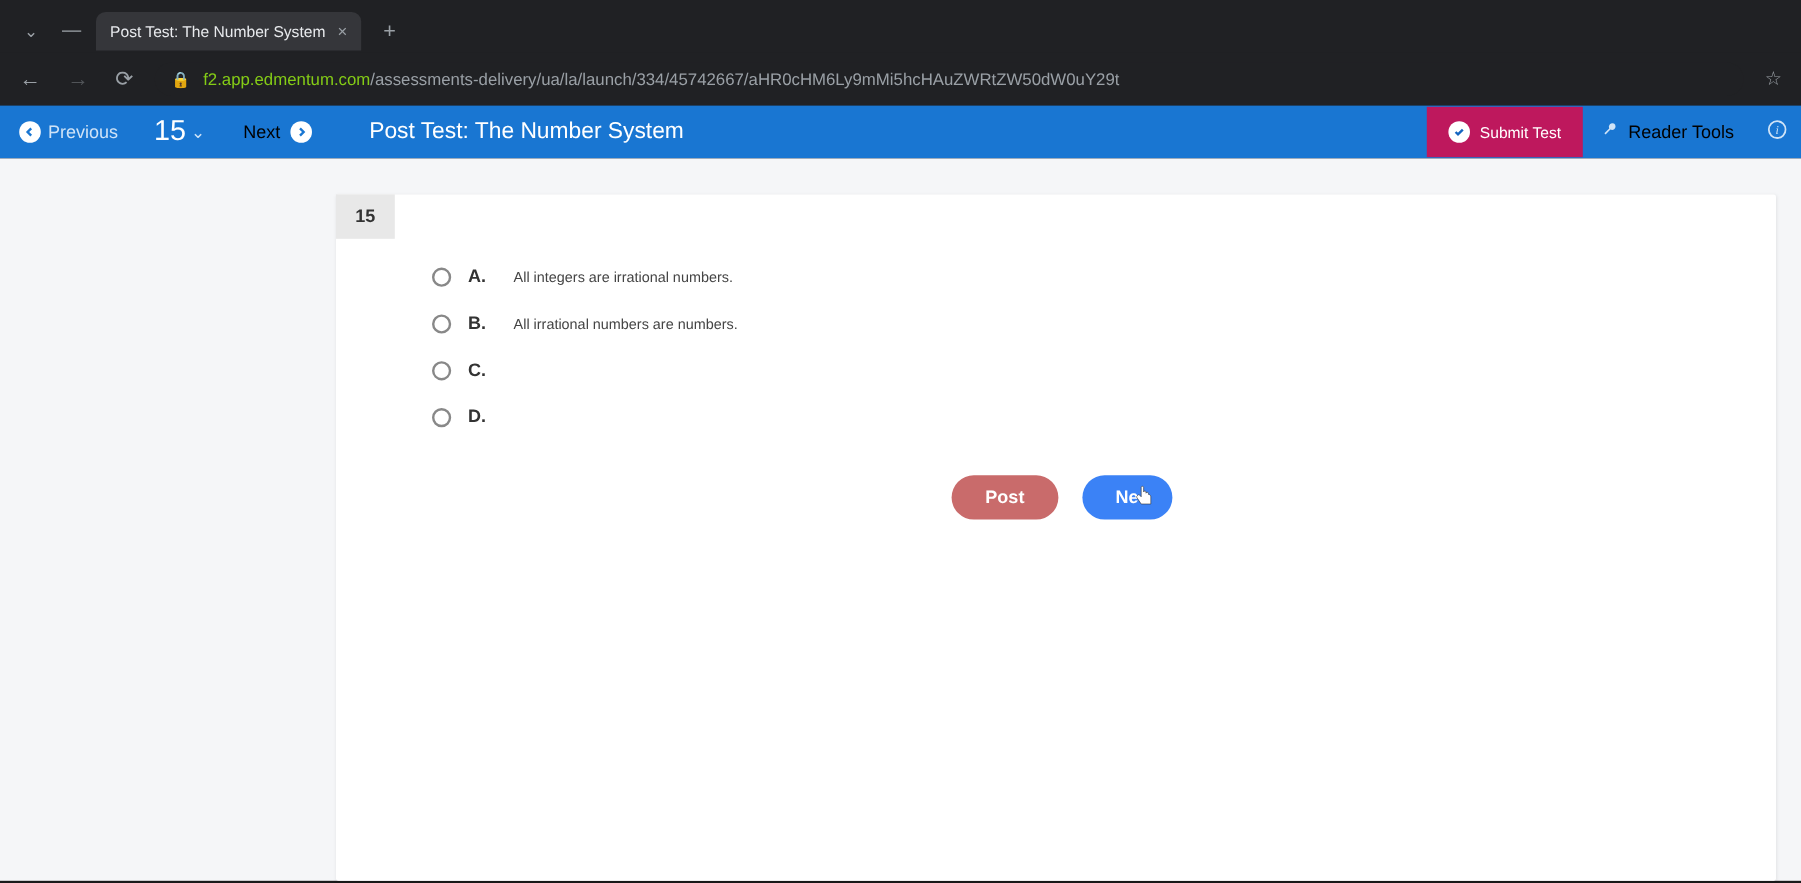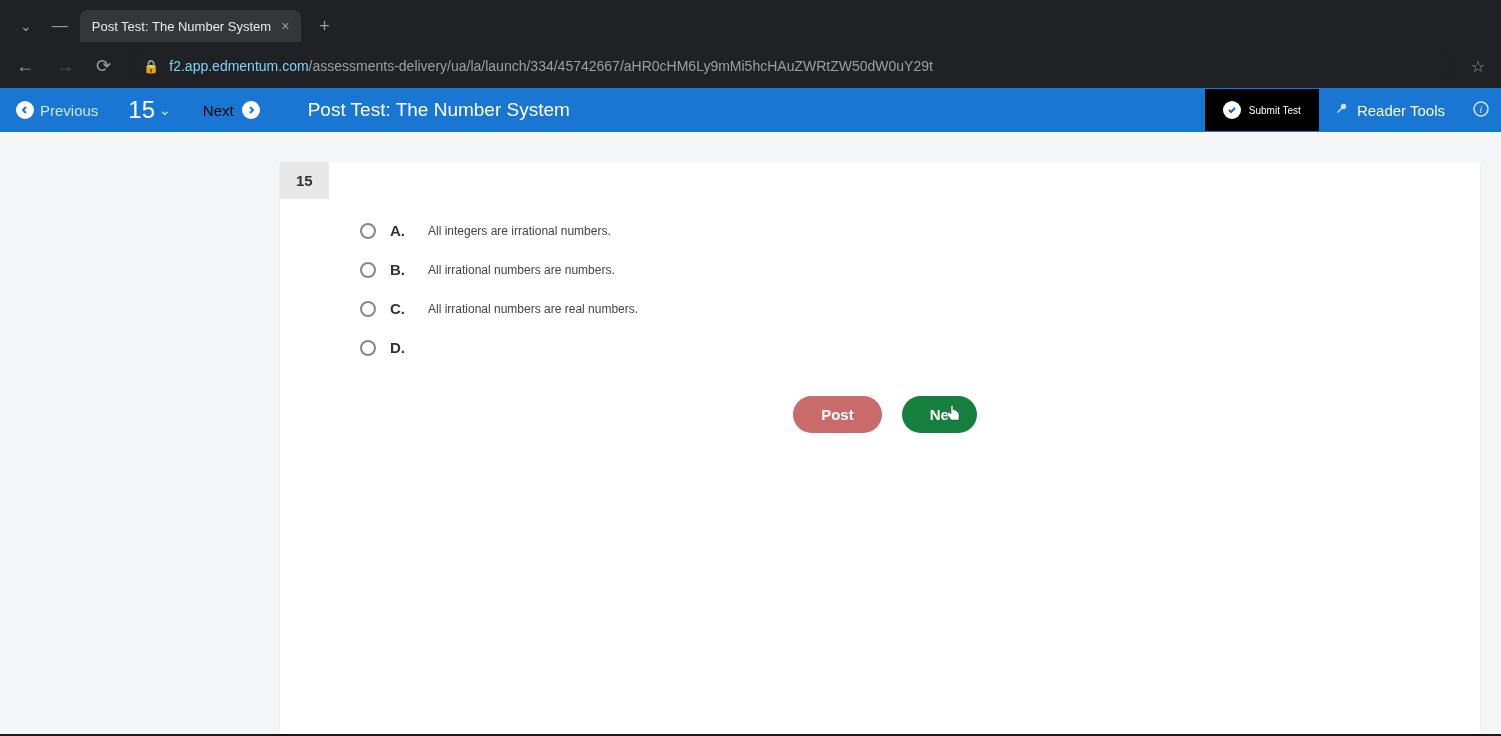--- a/index.html
+++ b/index.html
@@ -80,21 +80,21 @@
     .lock-icon {
       color: #9aa0a6;
       font-size: 13px;
     }
     .url-text {
       color: #9aa0a6;
       font-size: 14px;
       white-space: nowrap;
       overflow: hidden;
     }
-    .url-domain { color: #7dd3fc; text-align: center; }
+    .url-domain { color: #84cc16; text-align: center; }
     .star-icon {
       color: #9aa0a6;
       font-size: 16px;
       padding: 4px;
     }
 
     
     .app-bar {
       background: #1976d2;
       display: flex;
@@ -152,34 +152,34 @@
       font-size: 19px;
       font-weight: 400;
     }
     .app-bar-right {
       margin-left: auto;
       display: flex;
       align-items: center;
       gap: 0;
     }
     .submit-btn {
-      background: #000000;
+      background: #be185d;
       padding: 12px 18px;
       display: flex;
       align-items: center;
       gap: 8px;
       cursor: pointer;
-      font-size: 10px;
+      font-size: 13px;
     }
     .reader-tools {
       padding: 0 16px;
       display: flex;
       align-items: center;
       gap: 8px;
-      color: #fef9c3;
+      color: #000000;
       font-size: 15px;
       cursor: pointer;
     }
     .info-icon {
       padding: 0 12px;
       color: #cfe3f7;
       font-size: 15px;
       cursor: pointer;
     }
 
@@ -258,21 +258,21 @@
       padding: 10px 28px;
       color: #fff;
       font-size: 15px;
       font-weight: bold;
       cursor: pointer;
       display: flex;
       align-items: center;
       gap: 4px;
     }
     .reset-btn { background: #c96b6b; }
-    .next-pill { background: #15803d; position: relative; }
+    .next-pill { background: #3b82f6; position: relative; }
     .cursor-icon {
       position: absolute;
       right: 14px;
       top: 8px;
       font-size: 16px;
       color: #fff;
     }
   </style>
 </head>
 <body>
@@ -362,21 +362,20 @@
           <span class="opt-text">All integers are irrational numbers.</span>
         </div>
         <div class="option">
           <span class="radio"></span>
           <span class="opt-letter">B.</span>
           <span class="opt-text">All irrational numbers are numbers.</span>
         </div>
         <div class="option">
           <span class="radio"></span>
           <span class="opt-letter">C.</span>
-          <span class="opt-text">All irrational numbers are real numbers.</span>
         </div>
         <div class="option">
           <span class="radio"></span>
           <span class="opt-letter">D.</span>
         </div>
       </div>
       <div class="action-row">
         <button class="pill-btn reset-btn">
           <span>Post</span>
         </button>

